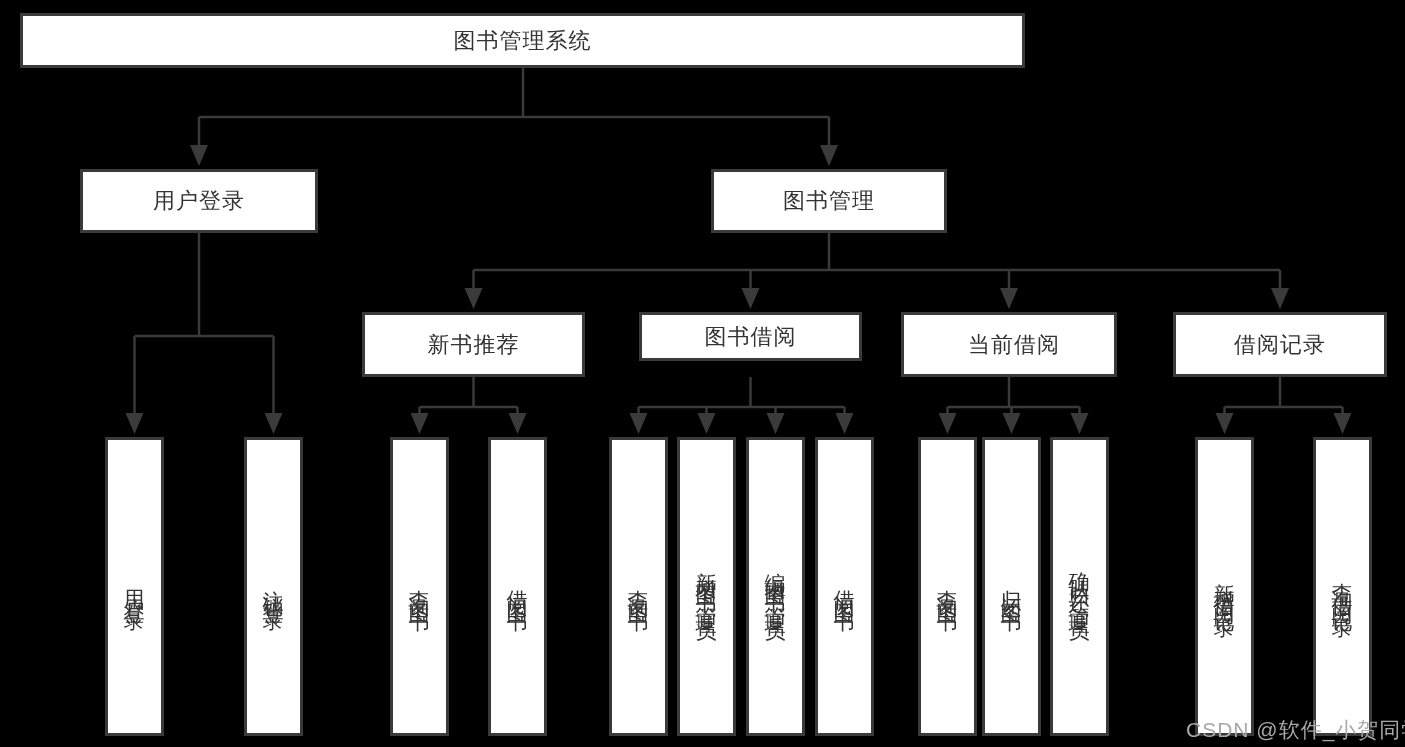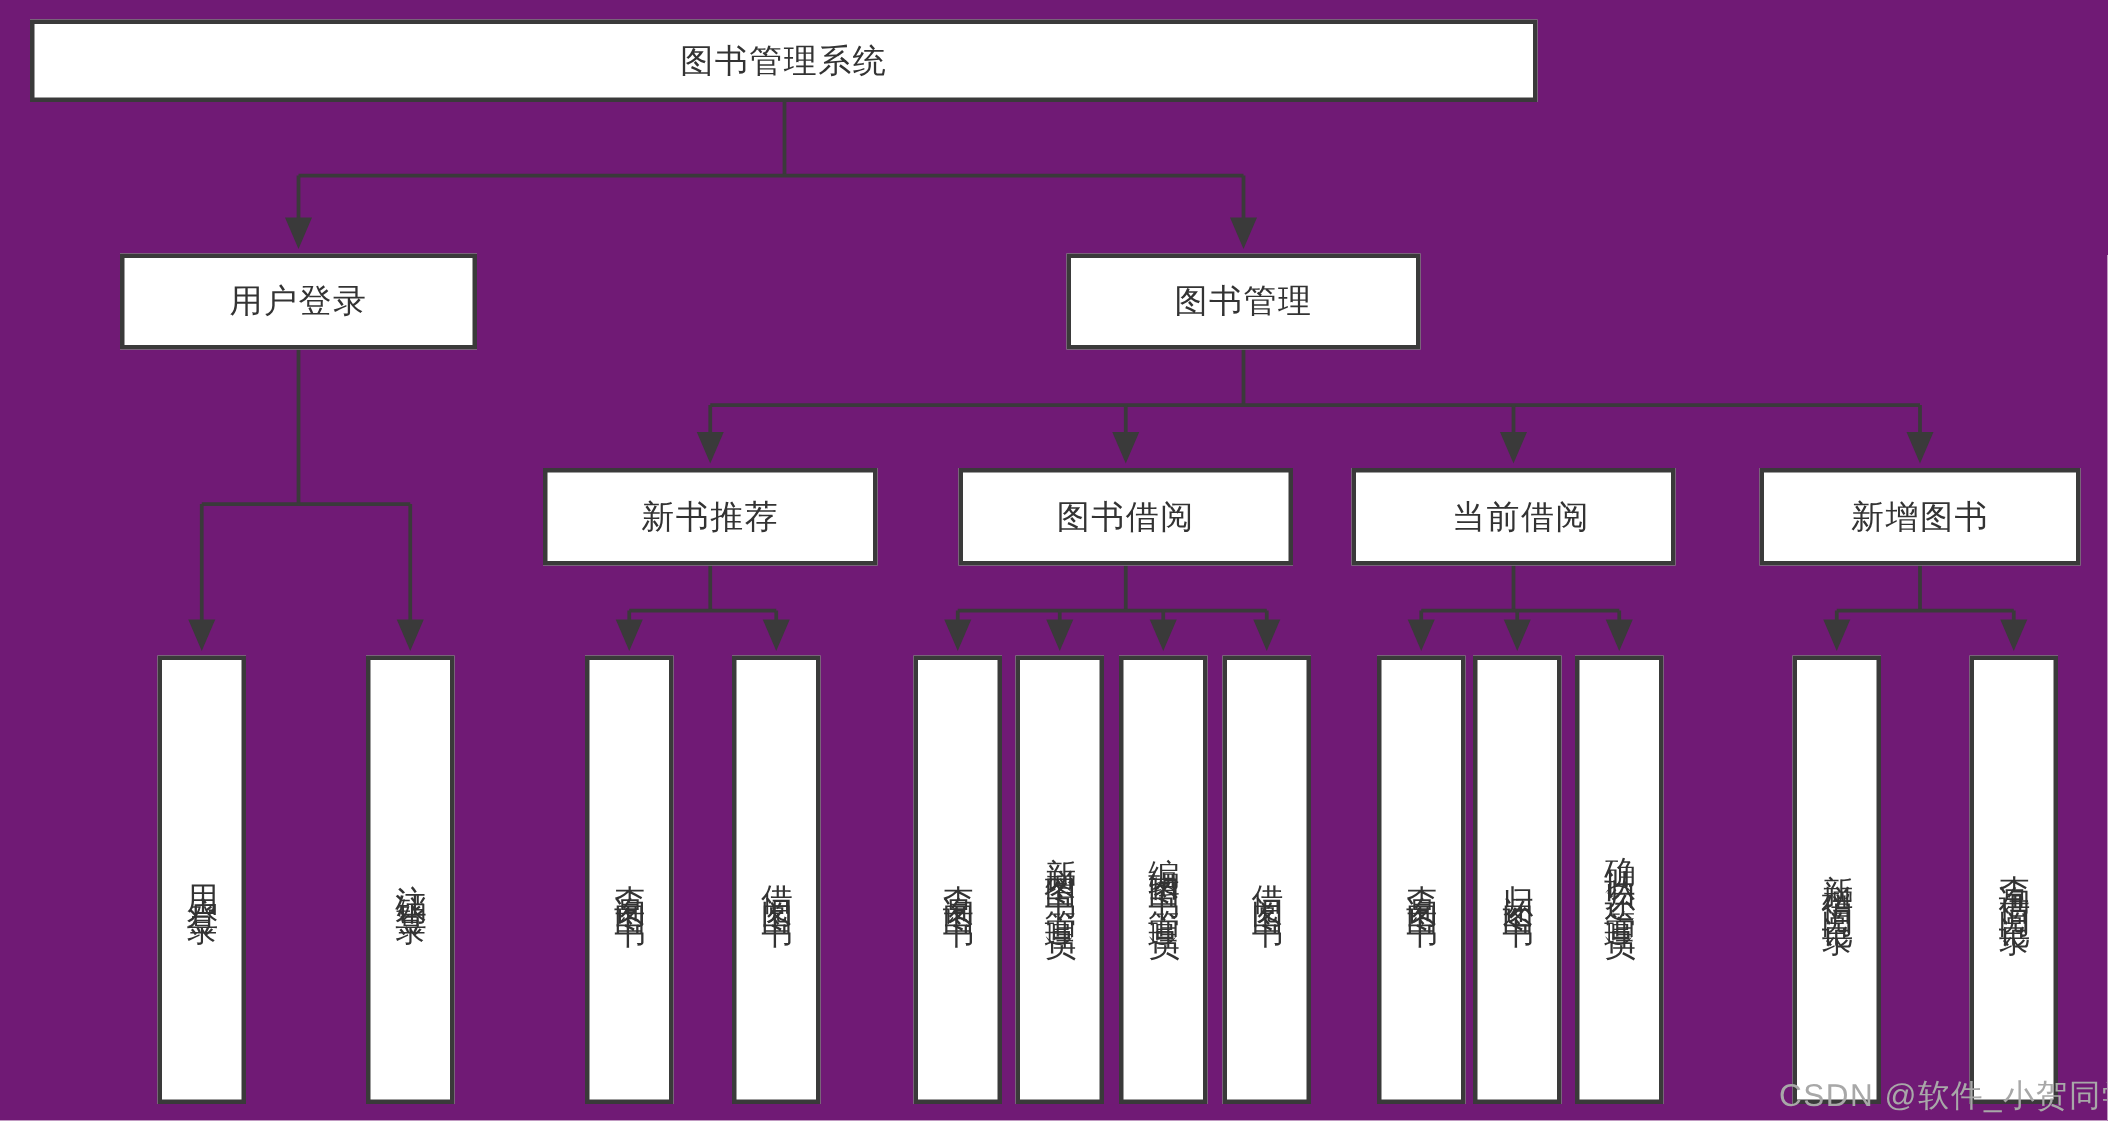--- a/index.html
+++ b/index.html
@@ -1,20 +1,20 @@
 <!DOCTYPE html>
 <html><head>
 <meta charset="utf-8">
 <style>
   html, body { margin: 0; padding: 0; background: #ffffff; }
   #stage {
     position: relative;
     width: 1405px;
     height: 747px;
-    background: #701a75;
+    background: #000000;
     font-family: "Liberation Sans", "DejaVu Sans", sans-serif;
     color: #333333;
     overflow: hidden;
   }
   #wires { position: absolute; left: 0; top: 0; }
   .node {
     position: absolute;
     box-sizing: border-box;
     border: 3px solid #3a3a3a;
     background: #ffffff;
@@ -130,23 +130,23 @@
       <use href="#ah" x="1342.5" y="434"></use>
     </g>
   </svg>
 
   <div class="node" style="left:20px; top:13px; width:1005px; height:55px;">图书管理系统</div>
 
   <div class="node" style="left:80px; top:169px; width:238px; height:64px;">用户登录</div>
   <div class="node" style="left:711px; top:169px; width:236px; height:64px;">图书管理</div>
 
   <div class="node" style="left:362px; top:312px; width:223px; height:65px;">新书推荐</div>
-  <div class="node" style="left:639px; top:312px; width:223px; height:65px;">图书借阅</div>
+  <div class="node" style="left:639px; top:312px; width:223px; height:49px;">图书借阅</div>
   <div class="node" style="left:901px; top:312px; width:216px; height:65px;padding-left:10px;">当前借阅</div>
-  <div class="node" style="left:1173px; top:312px; width:214px; height:65px;">新增图书</div>
+  <div class="node" style="left:1173px; top:312px; width:214px; height:65px;">借阅记录</div>
 
   <div class="leaf" style="left:105px;">
     <span class="vtext">用户登录</span>
   </div>
   <div class="leaf" style="left:244px;">
     <span class="vtext">注销登录</span>
   </div>
 
   <div class="leaf" style="left:390px;">
     <span class="vtext">查询图书</span>

